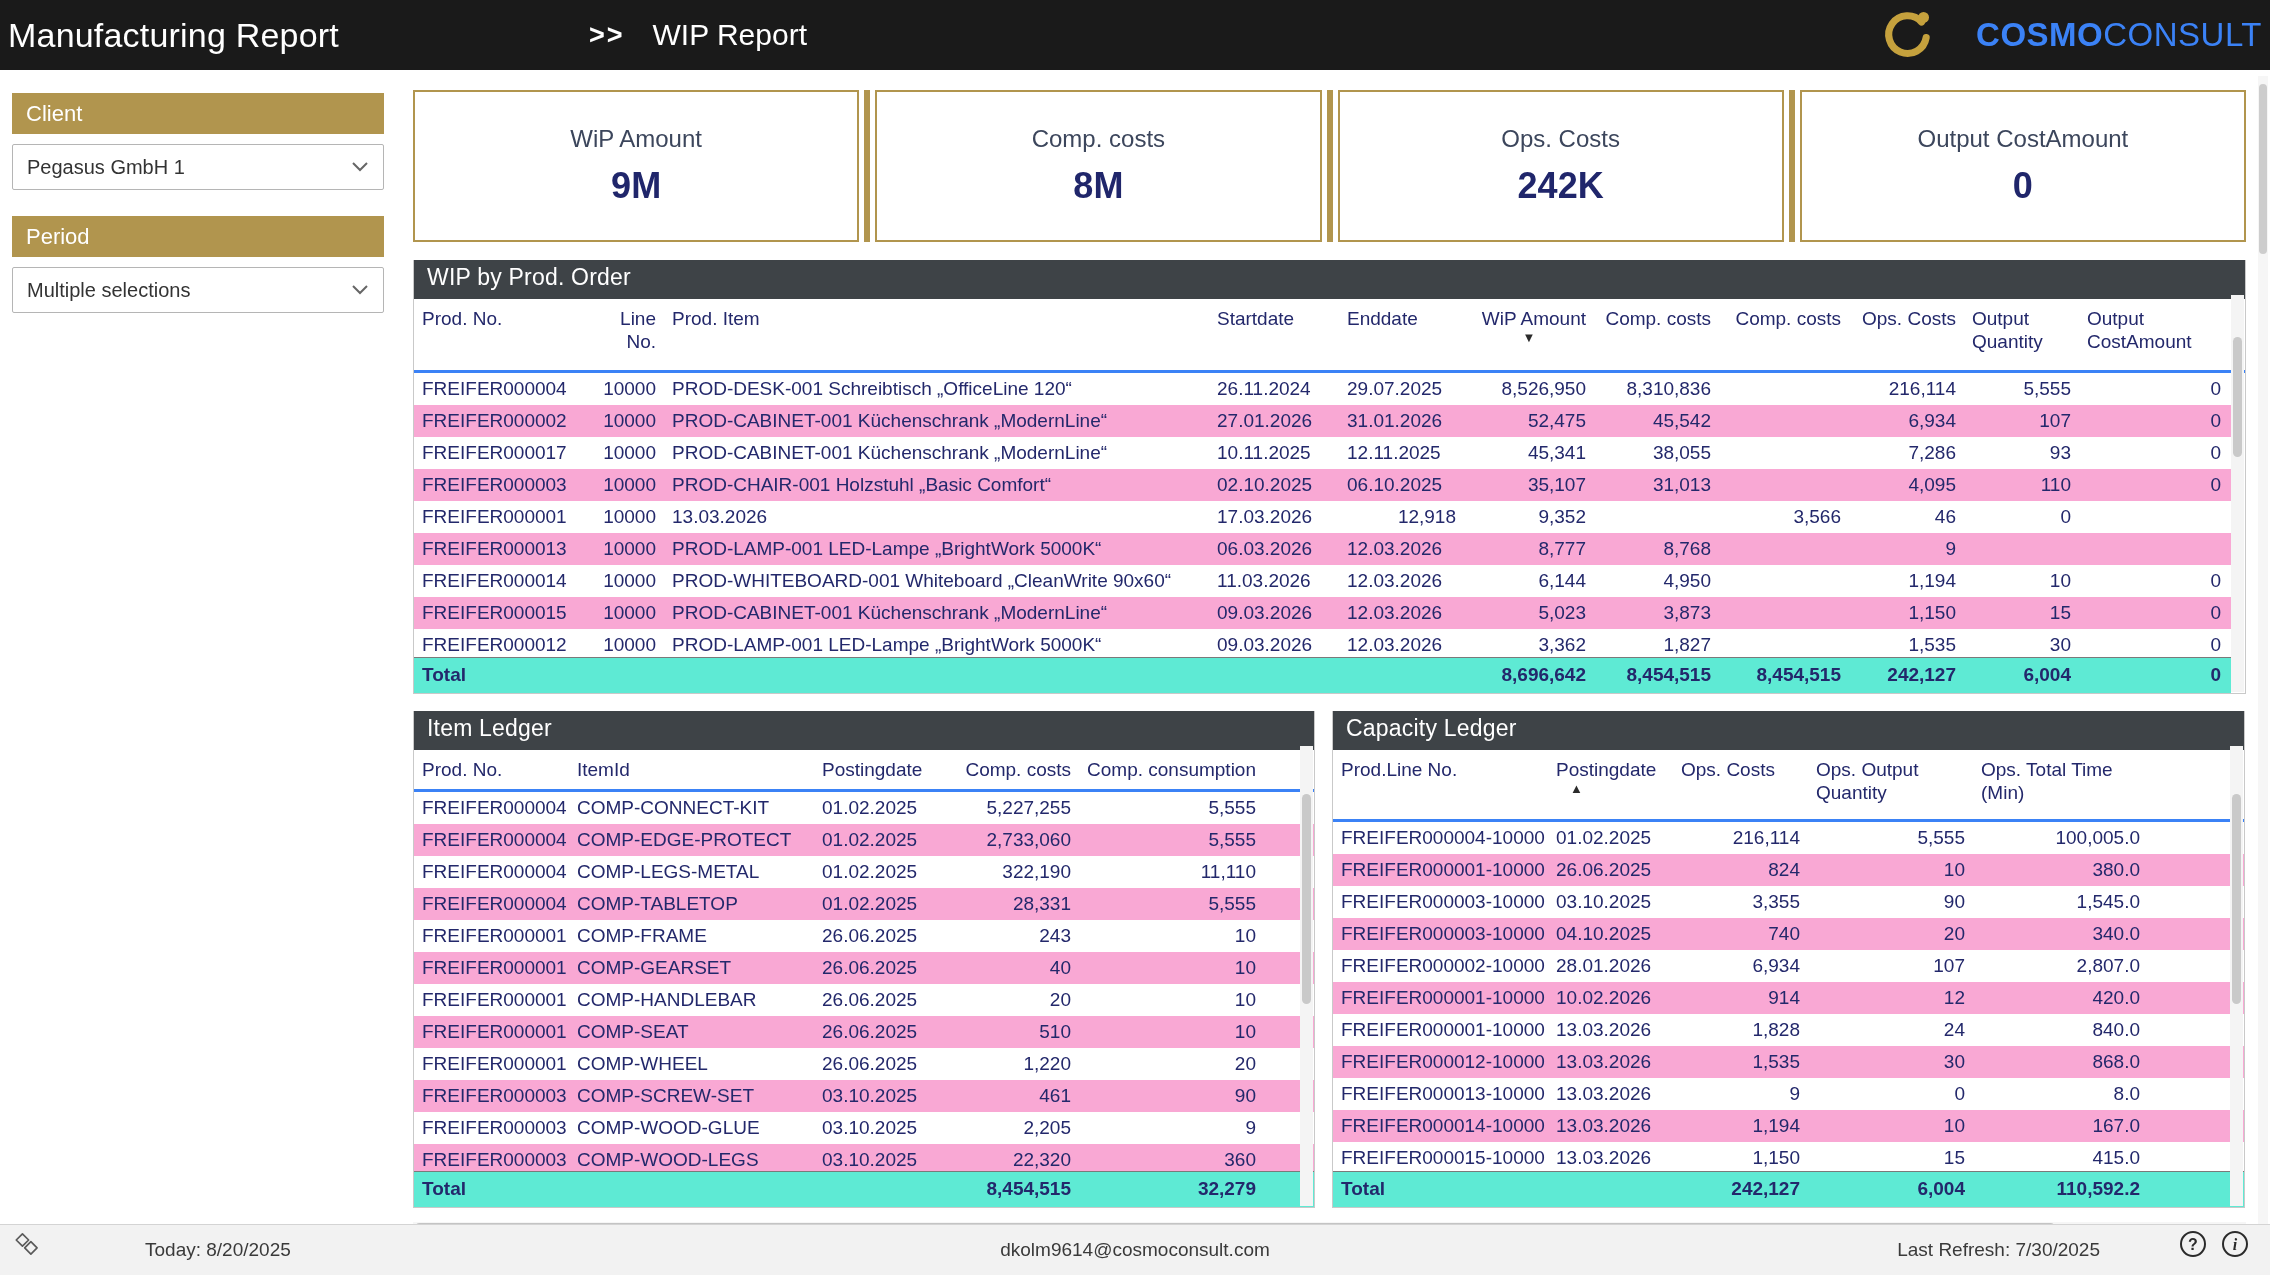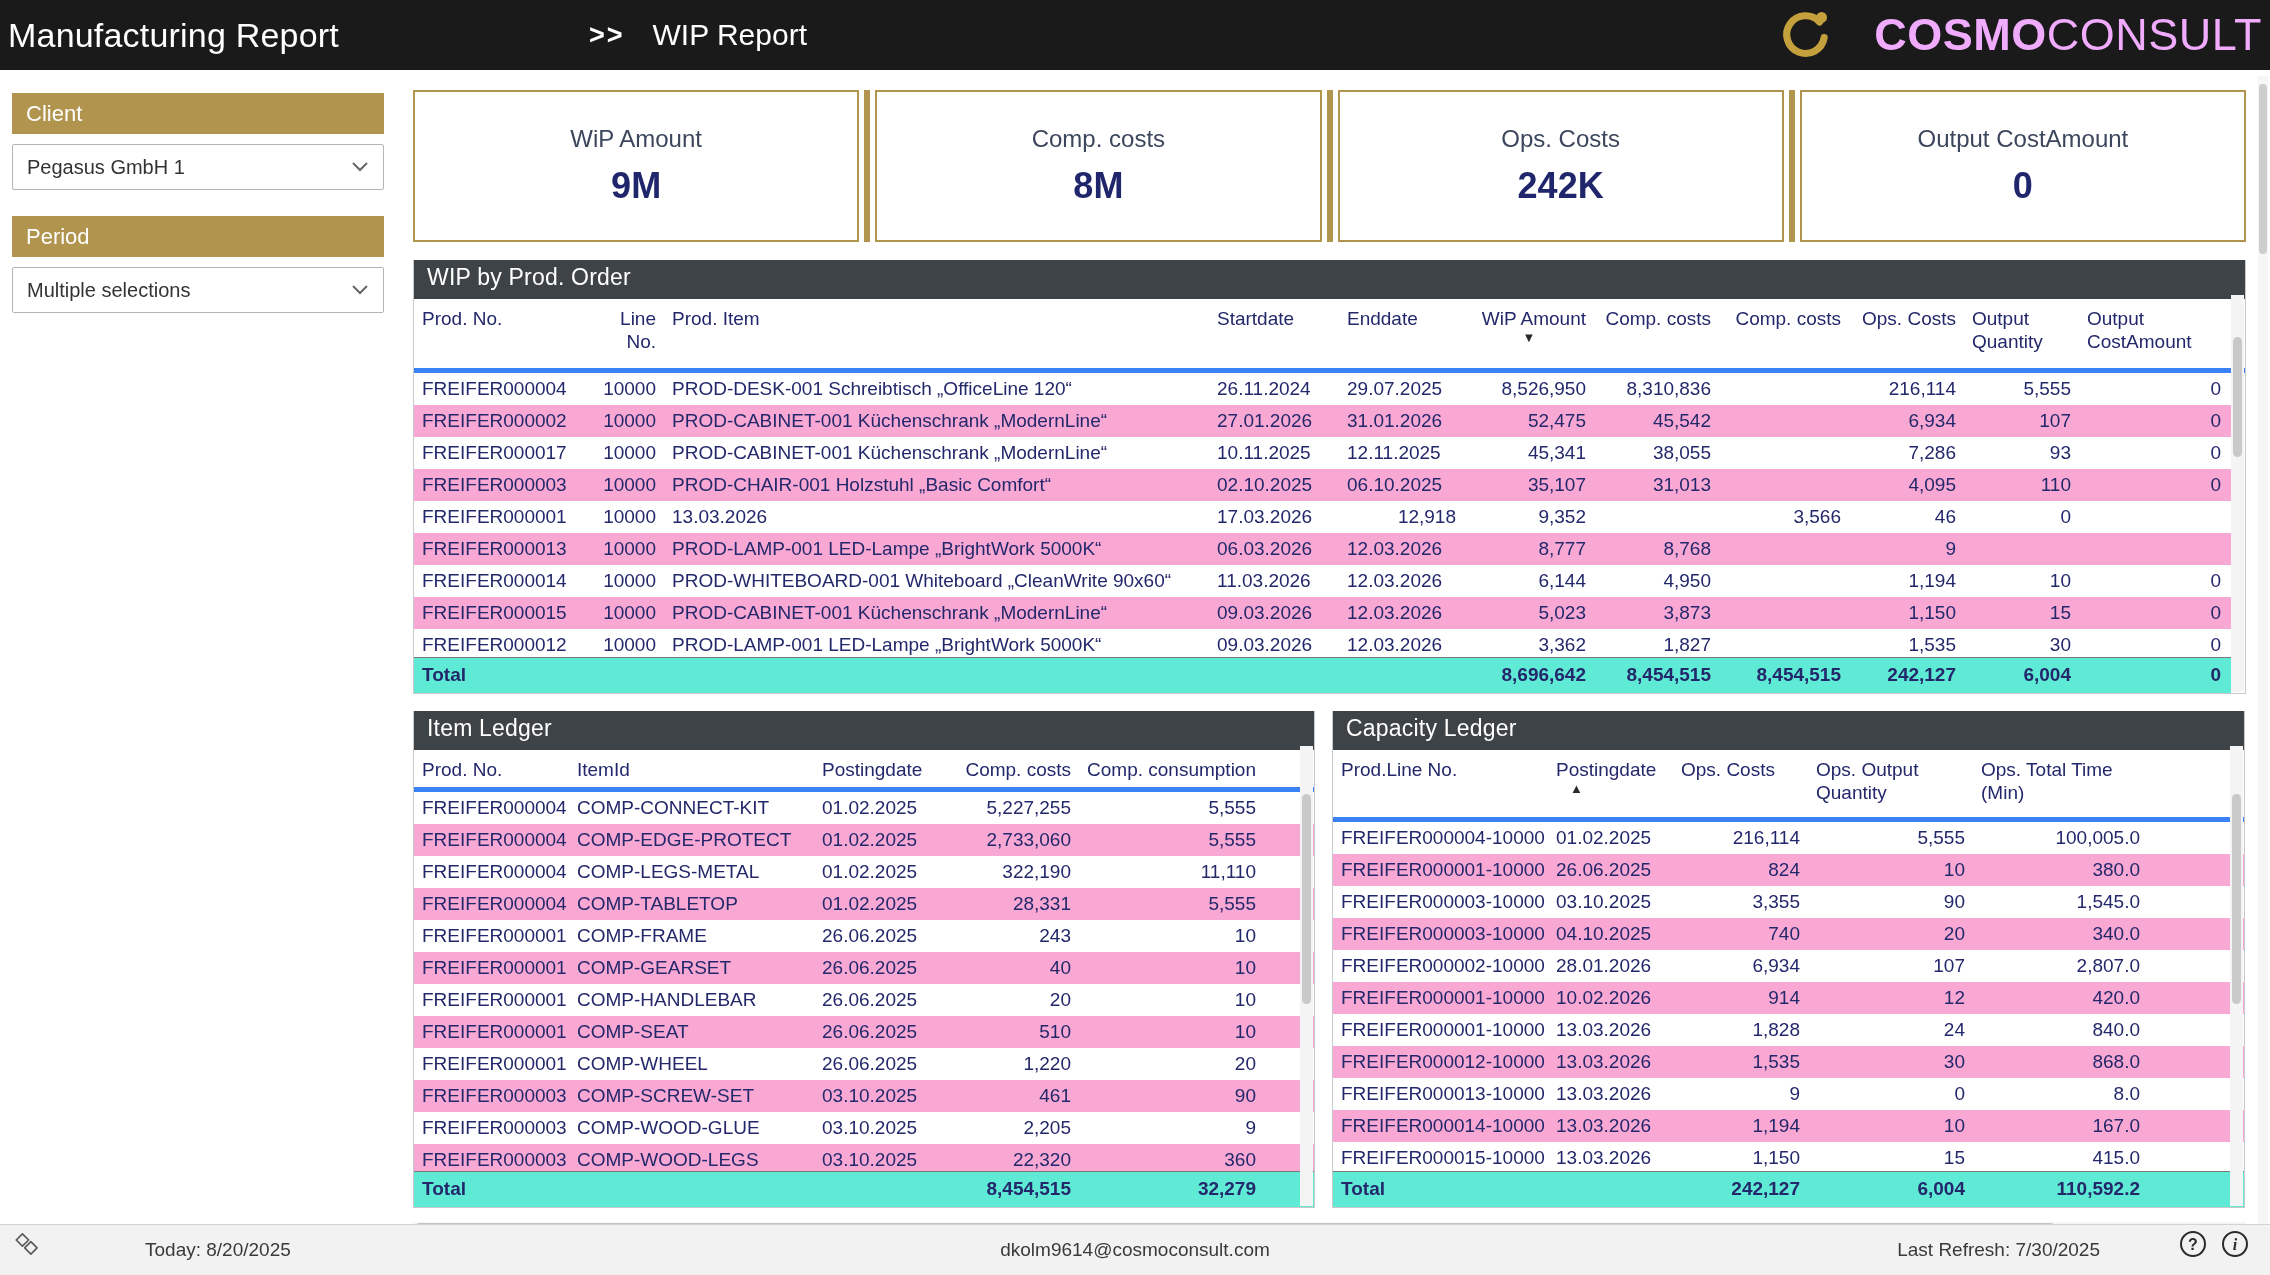--- a/index.html
+++ b/index.html
@@ -7,21 +7,21 @@
   body { font-family:"Liberation Sans","DejaVu Sans",sans-serif; }
   .page { position:relative; width:2270px; height:1275px; background:#fff; overflow:hidden; }
 
   
   .topbar { position:absolute; left:0; top:0; width:2270px; height:70px; background:#1a1a1a; color:#fff;
             display:flex; align-items:center; padding:0 8px; }
   .topbar-title { font-size:34px; font-weight:500; letter-spacing:.2px; }
   .topbar-sep { margin-left:250px; font-size:27px; font-weight:600; letter-spacing:2px; }
   .topbar-sub { margin-left:28px; font-size:30px; font-weight:400; }
   .brand { margin-left:auto; display:flex; align-items:center; gap:12px; }
-  .brand-text { font-size:45px; color:#f0abfc; letter-spacing:.5px;margin-left:32px; }
+  .brand-text { font-size:33px; color:#3b82f6; letter-spacing:.5px;margin-left:32px; }
   .brand-text b { font-weight:700; }
   .brand-text span { font-weight:300; }
 
   
   .sidebar { position:absolute; left:12px; top:93px; width:372px; }
   .slicer-header { height:41px; background:#b1954e; color:#fff; font-size:22px; line-height:41px; padding-left:14px; }
   .slicer-header.second { margin-top:26px; }
   .dropdown { margin-top:10px; height:46px; border:1px solid #b5b5b5; border-radius:2px; background:#fff;
               display:flex; align-items:center; padding:0 14px; font-size:20px; color:#333; cursor:pointer; }
   .dropdown .dd-label { flex:1; white-space:nowrap; overflow:hidden; }
@@ -35,21 +35,21 @@
   .kpi-card { flex:1; background:#fff; border:2px solid #b1954e; display:flex; flex-direction:column;
               align-items:center; justify-content:center; gap:12px; cursor:pointer; }
   .kpi-sep { width:6px; background:#b1954e; margin:0 5px; flex:none; }
   .kpi-label { font-size:24px; color:#3c465c; }
   .kpi-value { font-size:36px; font-weight:700; color:#20266b; }
 
   
   .panel { background:#fff; border:1px solid #c9c9c9; border-top:none; position:relative; display:flex; flex-direction:column; overflow:hidden; }
   .panel-title { background:#3e4347; color:#fff; height:39px; line-height:34px; font-size:23px; font-weight:500;
                  padding-left:13px; flex:none; letter-spacing:.2px; }
-  .thead { display:grid; border-bottom:5px solid #3b82f6; color:#23286b; flex:none; }
+  .thead { display:grid; border-bottom:3px solid #3b82f6; color:#23286b; flex:none; }
   .th { font-size:19px; line-height:23px; padding:8px 8px 4px; white-space:normal; cursor:pointer; }
   .th.num { text-align:right; }
   .arrow { display:block; font-size:13px; line-height:16px; color:#2b2b2b; cursor:pointer; }
   .arrow.centered { text-align:center; }
   .arrow.leftpad { text-align:left; padding-left:14px; }
   .tbody { overflow:hidden; }
   .tr { display:grid; height:32px; line-height:32px; font-size:19px; color:#23286b; cursor:pointer; }
   .tr.alt { background:#f9a8d4; }
   .td { padding:0 8px; white-space:nowrap; overflow:hidden; }
   .td.num { text-align:right; }

